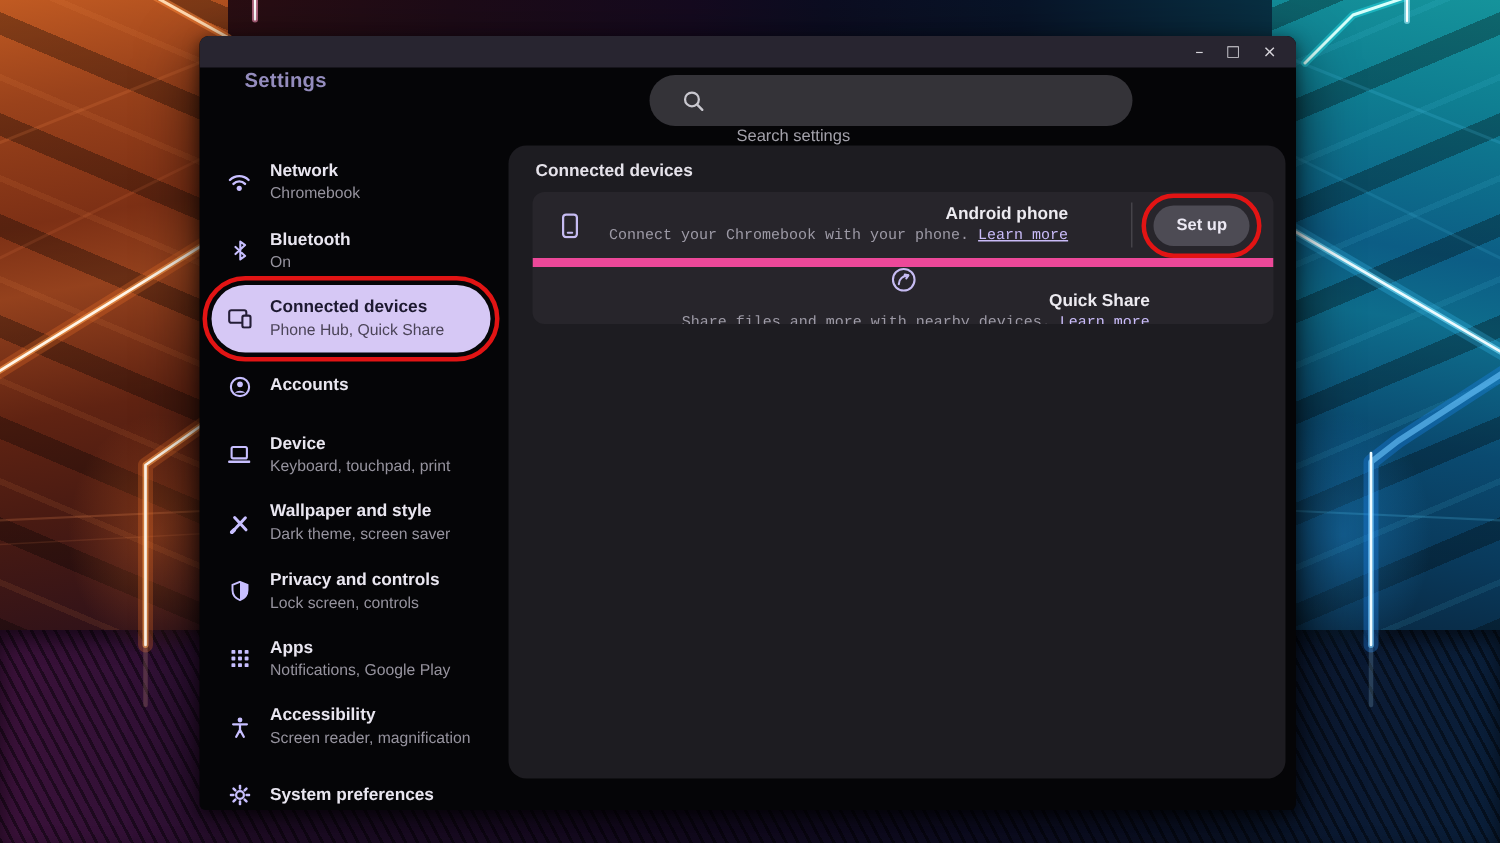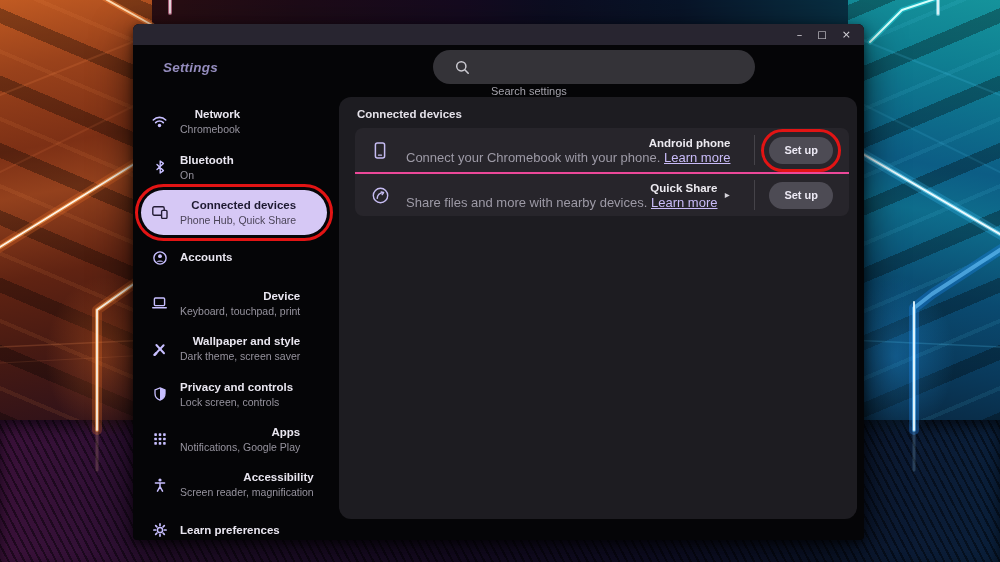--- a/index.html
+++ b/index.html
@@ -31,55 +31,55 @@
 
   
   .window { position:absolute; left:133px; top:24px; width:731px; height:516px;
     background:#050507; border-radius:6px 6px 4px 4px; overflow:hidden;
     box-shadow:0 14px 40px rgba(0,0,0,.7), 0 3px 10px rgba(0,0,0,.55); }
   .titlebar { position:absolute; top:0; left:0; right:0; height:21px; background:#282530;
     display:flex; align-items:center; justify-content:flex-end; gap:15px; padding-right:13px; }
   .tb-btn { color:#d6d4da; font-family:"DejaVu Sans",sans-serif; font-size:11px; line-height:1; cursor:default; }
   .tb-btn.max { font-size:10px; }
 
-  .app-title { position:absolute; left:30px; top:36px; font-size:13.5px; font-weight:700;
-    color:#948cbd; letter-spacing:.2px;font-style:italic; }
+  .app-title { position:absolute; left:30px; top:22px; font-size:13.5px; font-weight:700;
+    color:#948cbd; letter-spacing:.2px; }
 
   .searchbar { position:absolute; left:300px; top:26px; width:322px; height:34px;
     background:#343338; border-radius:17px; display:flex; align-items:center; padding:0 0 0 22px; gap:21px; }
   .searchbar svg { color:#c9c8cf; flex:0 0 auto; }
   .searchbar input { background:transparent; border:none; outline:none; color:#e4e2e8;
     font-size:11px; width:220px; font-family:"Liberation Sans",sans-serif;margin-top:48px; }
   .searchbar input::placeholder { color:#a3a1aa; opacity:1; }
 
   
   .sidebar { position:absolute; left:8px; top:75px; width:186px; }
   .nav-item { height:45.4px; display:flex; align-items:center; padding:0 10px;
     border-radius:23px; cursor:pointer; }
   .nav-icon { width:17px; display:flex; justify-content:center; color:#c8bfff; flex:0 0 auto; }
   .nav-text { margin-left:12px; display:flex; flex-direction:column; }
-  .nav-label { font-size:11.5px; font-weight:600; color:#e9e6f0; line-height:13px;text-align:right; }
+  .nav-label { font-size:11.5px; font-weight:600; color:#e9e6f0; line-height:13px; }
   .nav-sub { font-size:10.5px; color:#96939e; line-height:12px; margin-top:2px; }
   .nav-sub:empty { display:none; margin:0; }
   .nav-item.selected { background:#d6c8f5; outline:3px solid #e21414; outline-offset:3px; }
   .nav-item.selected .nav-icon { color:#241d36; }
   .nav-item.selected .nav-label { color:#1d1930; }
   .nav-item.selected .nav-sub { color:#4b4458; }
 
   
   .content-panel { position:absolute; left:206px; top:73px; width:518px; height:422px;
     background:#1d1c21; border-radius:12px; }
   .section-title { padding:11px 18px 8px; font-size:11.5px; font-weight:600; color:#e5e2ea; }
   .card { margin:0 8px 0 16px; border-radius:8px; overflow:hidden; background:#27252b; }
   .row { height:44px; display:flex; align-items:center; padding:0 16px; }
-  .row + .row { border-top:2px solid #ec4899; }
+  .row + .row { border-top:6px solid #ec4899;flex-direction:column; }
   .row-icon { width:18px; display:flex; justify-content:center; color:#c6bcf2; flex:0 0 auto; }
   .row-text { margin-left:17px; display:flex; flex-direction:column; min-width:0; }
   .row-title { font-size:11.5px; font-weight:700; color:#eceaf0; line-height:13px;text-align:right; }
-  .row-desc { font-size:13px; color:#9d9aa6; line-height:13px; margin-top:1px; white-space:nowrap; }
+  .row-desc { font-size:10px; color:#9d9aa6; line-height:13px; margin-top:1px; white-space:nowrap;font-family:Liberation Mono, monospace; }
   .row-desc a { color:#c9bbf8; text-decoration:underline; cursor:pointer; }
   .chevron { margin-left:auto; margin-right:24px; color:#d5d3da; font-size:10px;
     font-family:"DejaVu Sans",sans-serif; line-height:1; }
   .vdivider { width:1.5px; height:30px; background:#454349; flex:0 0 auto; }
   .row .vdivider { margin-right:14px; }
   .row1 .vdivider { margin-left:auto; }
   .setup-btn { background:#4d4b54; color:#ece9f4; font-size:11px; font-weight:600;
     font-family:"Liberation Sans",sans-serif; border:none; border-radius:16px;
     padding:8px 15px; line-height:1; cursor:pointer; flex:0 0 auto; }
   .setup-btn.annotated { outline:3px solid #e21414; outline-offset:5px; }
@@ -286,21 +286,21 @@
       </div>
 
       <div class="nav-item">
         <span class="nav-icon">
           <svg width="14" height="14" viewBox="0 0 14 14">
               <circle cx="7" cy="7" r="2.6" fill="none" stroke="currentColor" stroke-width="1.5"></circle>
               <path d="M7 0.9 V2.6 M7 11.4 V13.1 M0.9 7 H2.6 M11.4 7 H13.1 M2.7 2.7 L3.9 3.9 M10.1 10.1 L11.3 11.3 M11.3 2.7 L10.1 3.9 M3.9 10.1 L2.7 11.3" stroke="currentColor" stroke-width="1.7" stroke-linecap="round"></path>
             </svg>
         </span>
         <span class="nav-text">
-            <span class="nav-label">Learn preferences</span>
+            <span class="nav-label">System preferences</span>
           </span>
       </div>
 
     </nav>
 
     <section class="content-panel">
       <div class="section-title">Connected devices</div>
 
       <div class="card">
 

